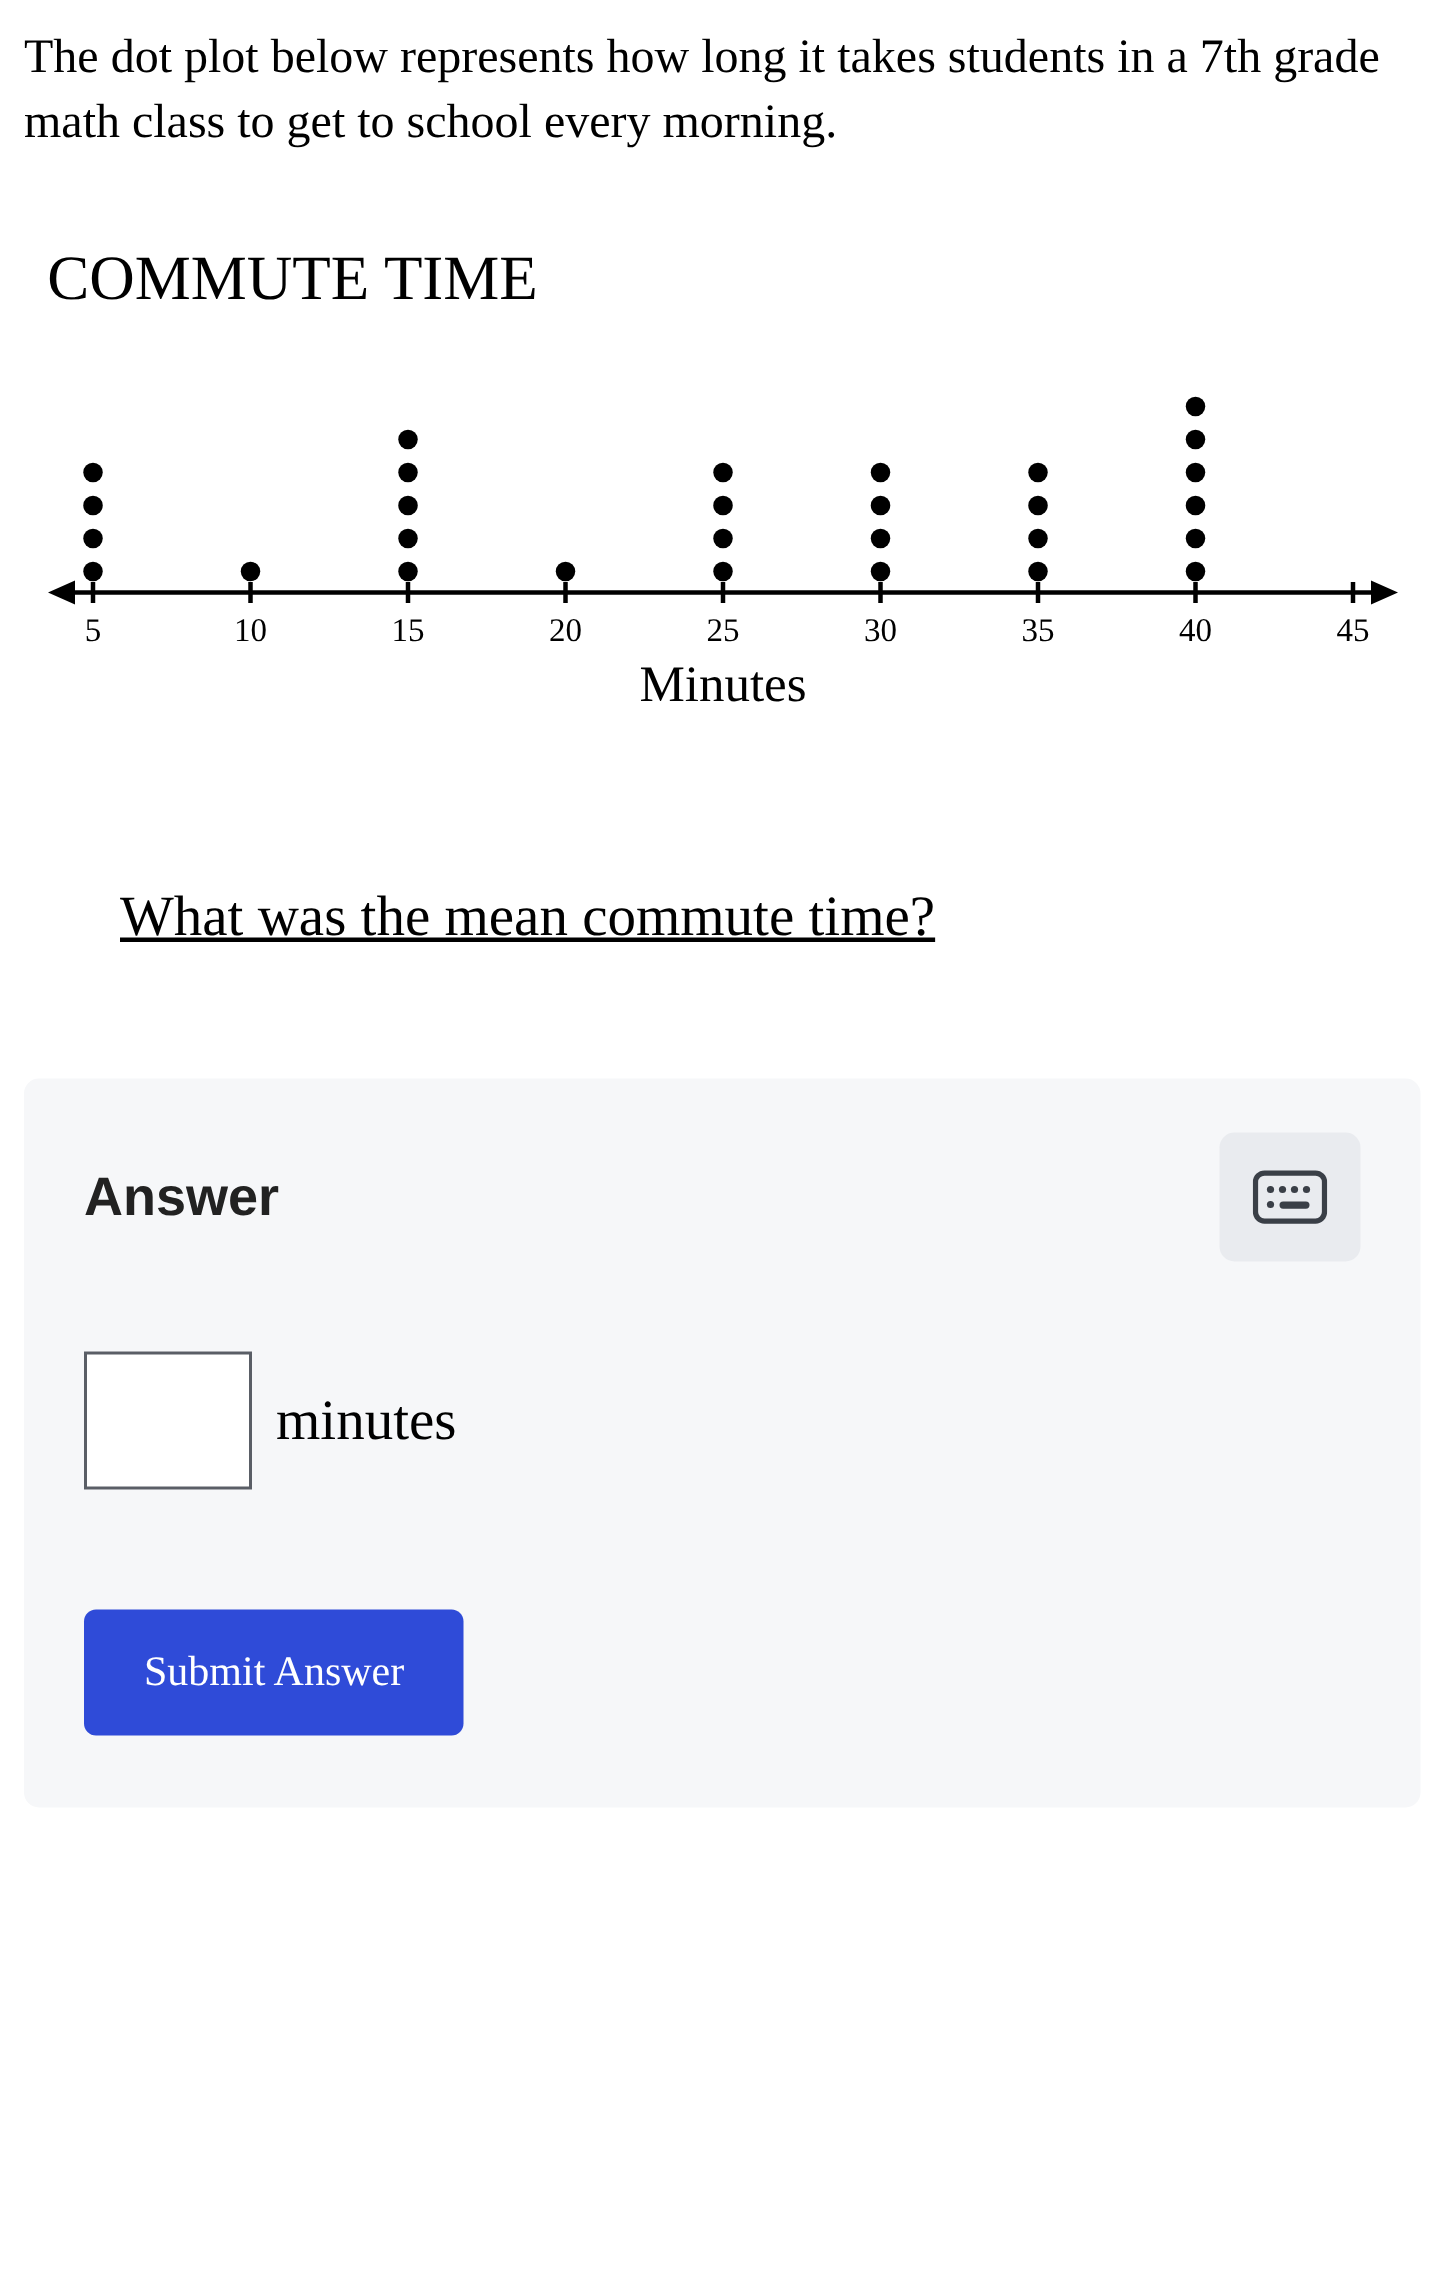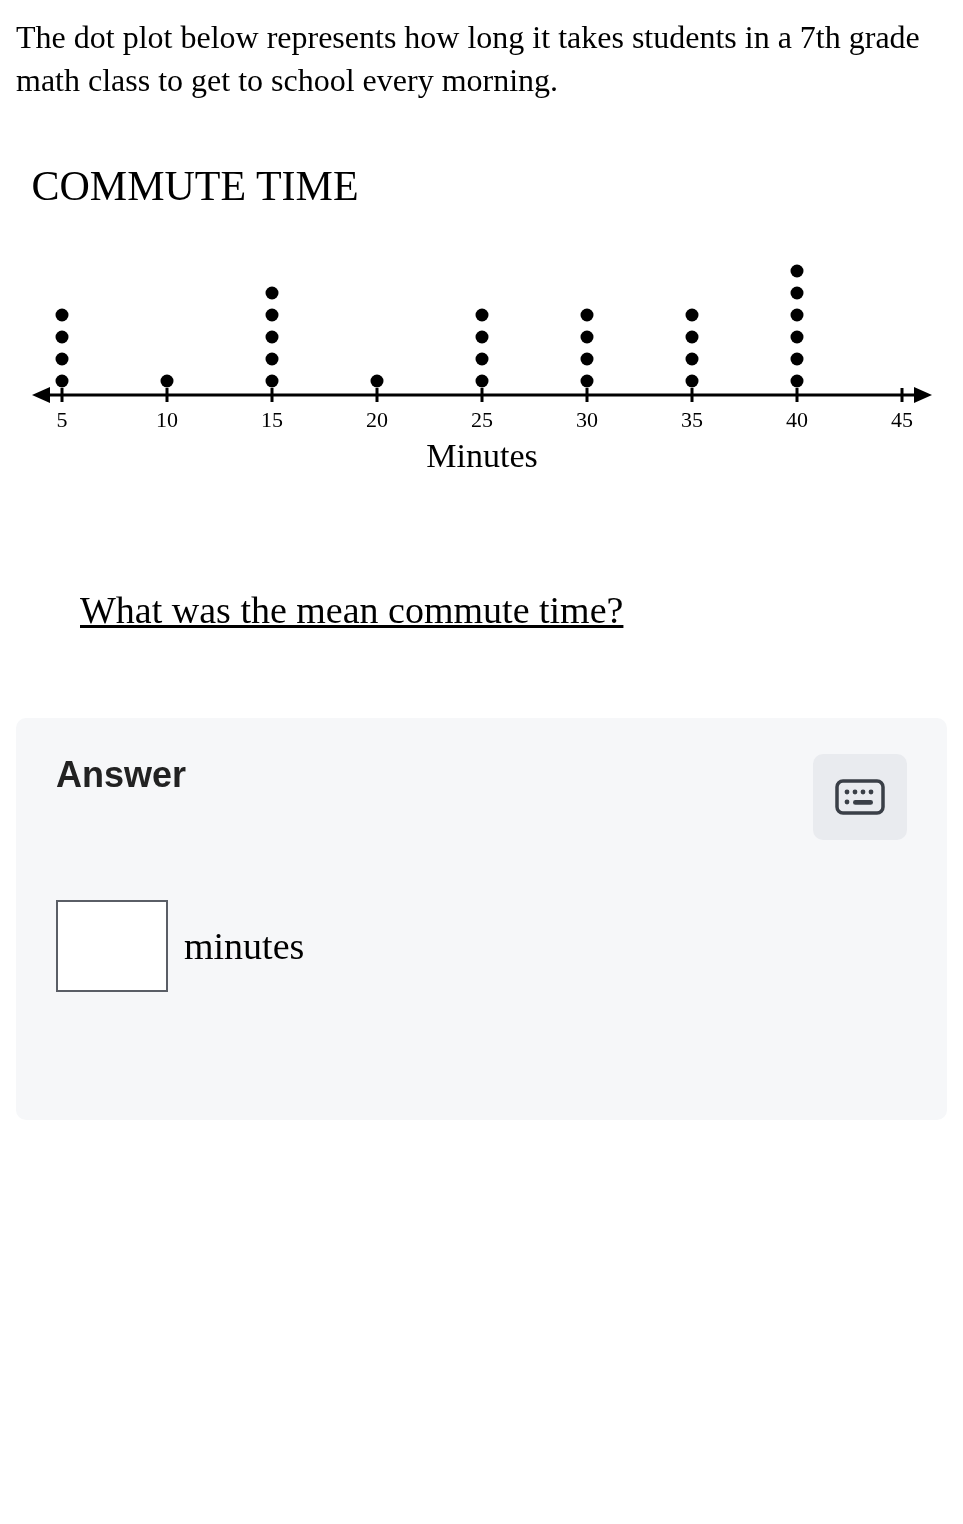--- a/index.html
+++ b/index.html
@@ -33,21 +33,21 @@
     text-decoration: underline;
   }
   .answer-card {
     background: #f6f7f9;
     border-radius: 10px;
     padding: 36px 40px 48px 40px;
   }
   .answer-head {
     display: flex;
     justify-content: space-between;
-    align-items: flex-start;
+    align-items: center;
     margin-bottom: 60px;
   }
   .answer-title {
     font-family: -apple-system, Helvetica, Arial, sans-serif;
     font-weight: 700;
     font-size: 36px;
     color: #222;
   }
   .kbd-btn {
     background: #e9ebef;
@@ -167,13 +167,14 @@
         <rect x="18" y="21" width="20" height="4.8" rx="2.4" fill="#3a3f47"></rect>
       </svg>
     </div>
   </div>
 
   <div class="answer-row">
     <input class="answer-input" type="text" value="" style="">
     <span class="unit">minutes</span>
   </div>
 
+  <button class="submit-btn">Submit Answer</button>
 </div>
 
 </body></html>

